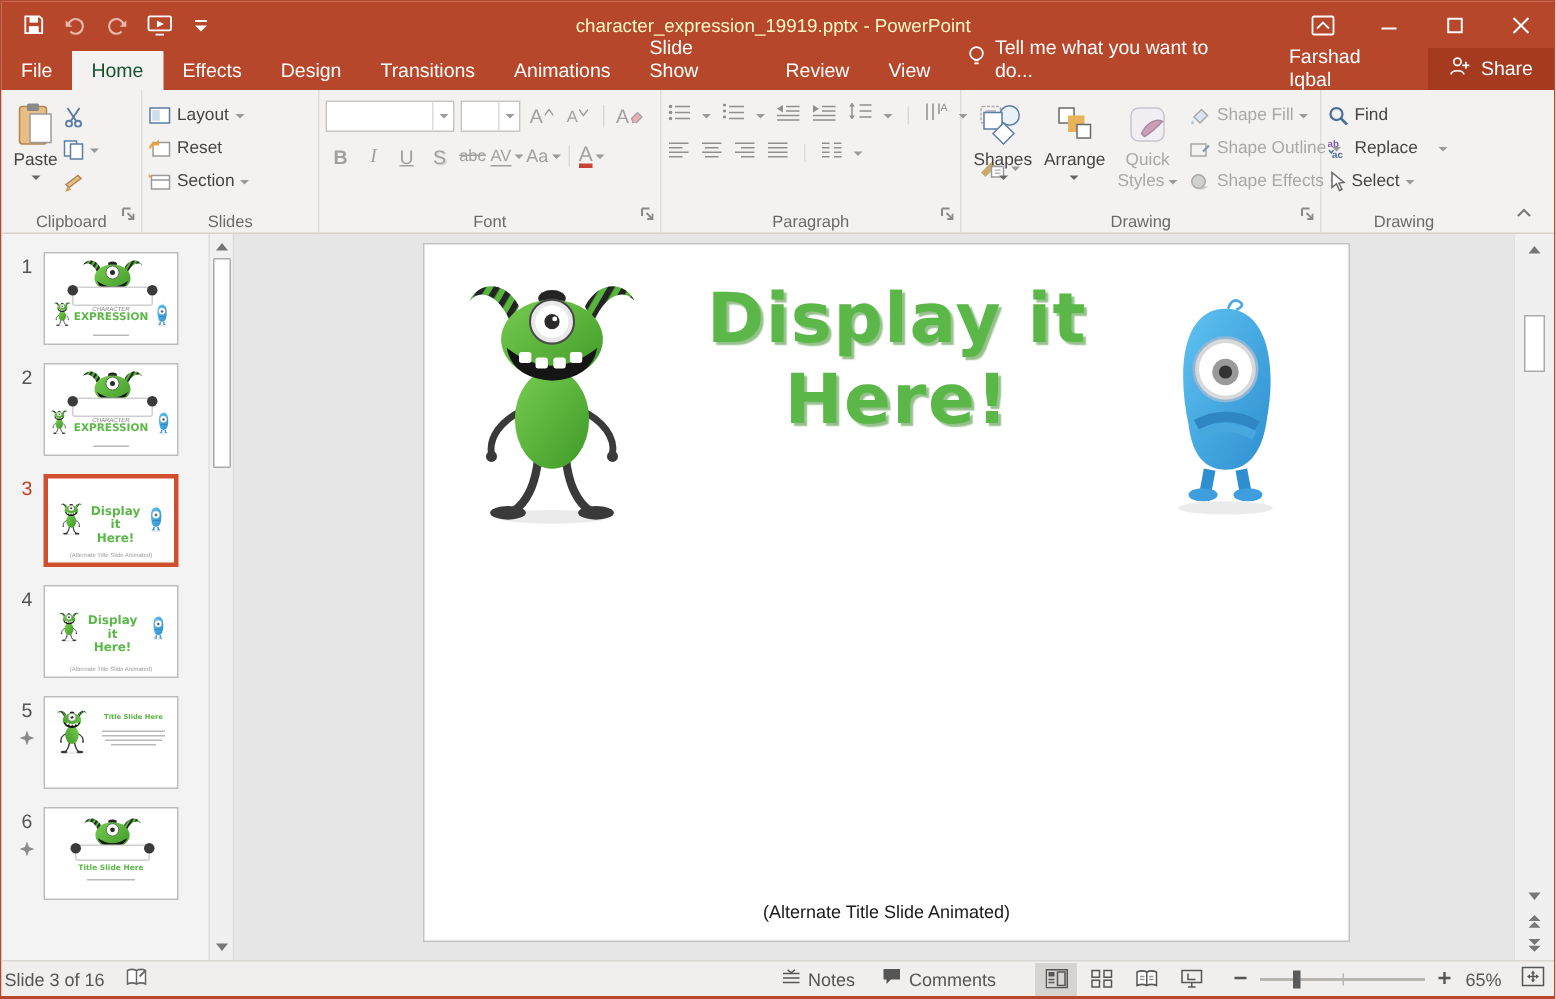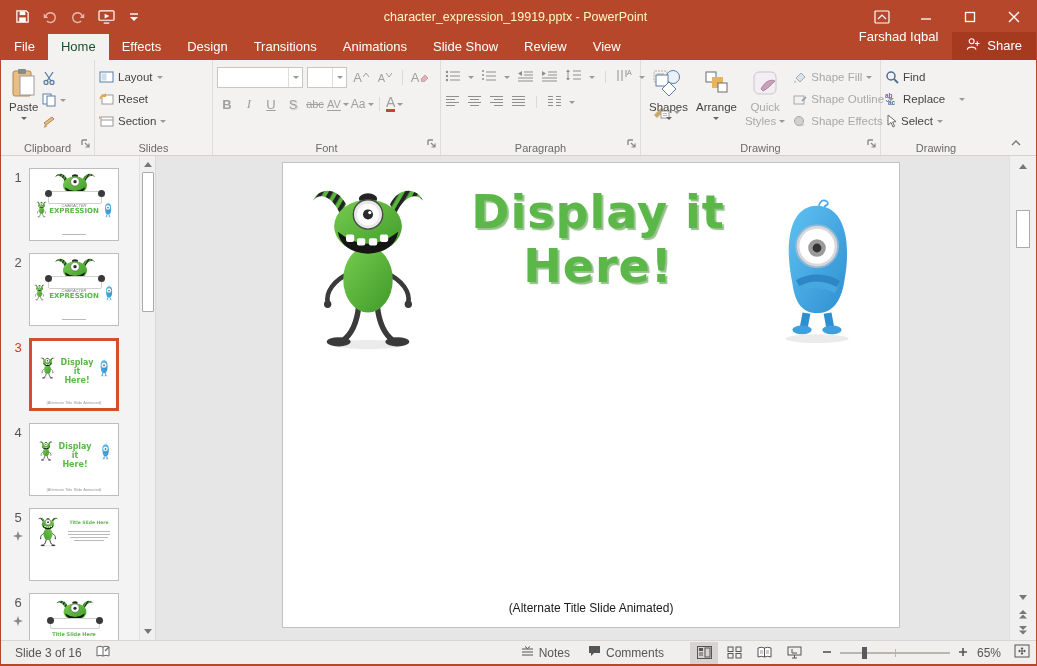--- a/index.html
+++ b/index.html
@@ -14,21 +14,21 @@
   .title-text { flex:1; text-align:center; font-size:12.5px; color:#fef9c3; white-space:nowrap; }
   .win-controls { display:flex; align-items:center; }
   .wbtn { width:44px; height:31px; display:flex; align-items:center; justify-content:center; }
 
   
   .tabrow { height:28px; background:#B7472A; display:flex; align-items:flex-end; color:#fff; flex:0 0 auto; }
   .tab { padding:5px 13px 6px; font-size:13px; cursor:default; }
   .tab.active { background:#F4F2F0; color:#14532d; }
   .tellme { display:flex; align-items:center; gap:6px; font-size:13px; padding:5px 12px 6px; }
   .spacer { flex:1; }
-  .username { font-size:13px; padding:5px 14px 16px; }
+  .username { font-size:13px; padding:5px 14px 0; }
   .share-btn { background:#A53A1F; display:flex; align-items:center; gap:6px; font-size:13px; padding:5px 14px 6px; height:28px; }
 
   
   .ribbon { height:96px; background:#F4F2F0; border-bottom:1px solid #D5D1CC; display:flex; flex:0 0 auto; position:relative; }
   .grp { position:relative; border-right:1px solid #E0DCD7; padding:4px 4px 15px; display:flex; align-items:flex-start; }
   .grp-label { position:absolute; bottom:1px; left:0; right:0; text-align:center; font-size:11px; color:#6a6a6a; }
   .dlg { position:absolute; bottom:2px; right:3px; }
   .bigbtn { display:flex; flex-direction:column; align-items:center; font-size:11.5px; color:#444; padding:2px 4px; line-height:1.25; }
   .bigbtn .bicon { height:34px; display:flex; align-items:center; justify-content:center; }
   .scol { display:flex; flex-direction:column; justify-content:flex-start; gap:2px; padding-top:2px; }
@@ -42,21 +42,21 @@
   .fbtn { min-width:20px; height:20px; display:flex; align-items:center; justify-content:center; font-size:13px; color:#A0A0A0; }
   .vsep { width:1px; background:#DDD9D4; align-self:stretch; margin:3px 3px; }
   .collapse-btn { position:absolute; right:14px; bottom:4px; color:#777; }
 
   
   .content { flex:1; display:flex; min-height:0; }
   .thumbs { width:155px; background:#F3F3F3; display:flex; flex:0 0 auto; border-right:1px solid #D9D9D9; }
   .thumb-list { flex:1; padding:12px 0 0 6px; overflow:hidden; position:relative; }
   .thumb-item { display:flex; margin-bottom:12px; }
   .tnum-col { width:22px; font-size:13px; color:#555; text-align:center; padding-top:2px; }
-  .tbox { width:90px; height:73px; background:#fff; border:1px solid #BDBDBD; position:relative; overflow:hidden; }
+  .tbox { width:90px; height:62px; background:#fff; border:1px solid #BDBDBD; position:relative; overflow:hidden; }
   .thumb-item.selected .tbox { border:3px solid #D0502E; }
   .star { margin-top:4px; }
   .thumb-scroll { width:16px; background:#F0F0F0; border-left:1px solid #E0E0E0; display:flex; flex-direction:column; align-items:center; }
   .sb-arrow { width:14px; height:16px; display:flex; align-items:center; justify-content:center; }
   .sb-thumb { width:12px; background:#fff; border:1px solid #ABABAB; border-radius:1px; }
   .tri-up { width:0; height:0; border:4px solid transparent; border-bottom:5px solid #777; margin-bottom:3px; }
   .tri-dn { width:0; height:0; border:4px solid transparent; border-top:5px solid #777; margin-top:3px; }
 
   .canvas { flex:1; position:relative; background:#E6E6E6; }
   .slide { position:absolute; left:126px; top:6px; width:618px; height:466px; background:#fff; border:1px solid #C3C3C3; }
@@ -68,21 +68,21 @@
   .slide-caption { position:absolute; bottom:12px; left:0; right:0; text-align:center; font-size:12px; color:#1a1a1a; }
 
   .vscroll { width:27px; background:#F0F0F0; border-left:1px solid #E0E0E0; flex:0 0 auto;
              display:flex; flex-direction:column; align-items:center; padding:2px 0; }
   .vs-track { flex:1; width:16px; display:flex; flex-direction:column; align-items:center; }
   .vs-thumb { width:14px; height:38px; background:#fff; border:1px solid #ABABAB; margin-top:36px; }
 
   
   .statusbar { height:24px; background:#F1EFED; border-top:1px solid #D9D6D2; display:flex; align-items:center;
                font-size:12px; color:#555; flex:0 0 auto; }
-  .sb-left { display:flex; align-items:center; gap:14px; padding-left:14px; width:420px; }
+  .sb-left { display:flex; align-items:center; gap:14px; padding-left:2px; width:420px; }
   .sb-right { flex:1; display:flex; align-items:center; justify-content:flex-end; gap:2px; padding-right:6px; }
   .sbtn { display:flex; align-items:center; gap:5px; padding:3px 8px; }
   .view-btn { width:28px; height:22px; display:flex; align-items:center; justify-content:center; }
   .view-btn.active { background:#D6D3D0; }
   .zoom-track { width:110px; height:2px; background:#B9B6B2; position:relative; margin:0 6px; }
   .zoom-tick { position:absolute; left:50%; top:-3px; width:1px; height:8px; background:#B9B6B2; }
   .zoom-thumb { position:absolute; left:22px; top:-5px; width:5px; height:12px; background:#5a5a5a; }
   .zoom-pct { width:38px; text-align:center; margin-right:4px; }
 
   
@@ -235,20 +235,29 @@
   <div class="tabrow">
     <div class="tab">File</div>
     <div class="tab active">Home</div>
     <div class="tab">Effects</div>
     <div class="tab">Design</div>
     <div class="tab">Transitions</div>
     <div class="tab">Animations</div>
     <div class="tab">Slide Show</div>
     <div class="tab">Review</div>
     <div class="tab">View</div>
+    <div class="tellme">
+      <span>
+        <svg width="12" height="15" viewBox="0 0 12 16">
+            <circle cx="6" cy="6" r="4.5" fill="none" stroke="#fff" stroke-width="1.2"></circle>
+            <path d="M4.5 11 h3 M4.5 13 h3" stroke="#fff" stroke-width="1.2"></path>
+          </svg>
+      </span>
+      <span>Tell me what you want to do...</span>
+    </div>
     <div class="spacer"></div>
     <div class="username">Farshad Iqbal</div>
     <div class="share-btn">
       <span>
         <svg width="15" height="14" viewBox="0 0 16 14">
             <circle cx="6" cy="4" r="2.6" fill="none" stroke="#fff" stroke-width="1.2"></circle>
             <path d="M1.5 13 c0-3.5 9-3.5 9 0" fill="none" stroke="#fff" stroke-width="1.2"></path>
             <path d="M12 4 v5 M9.5 6.5 h5" stroke="#fff" stroke-width="1.2"></path>
           </svg>
       </span>

